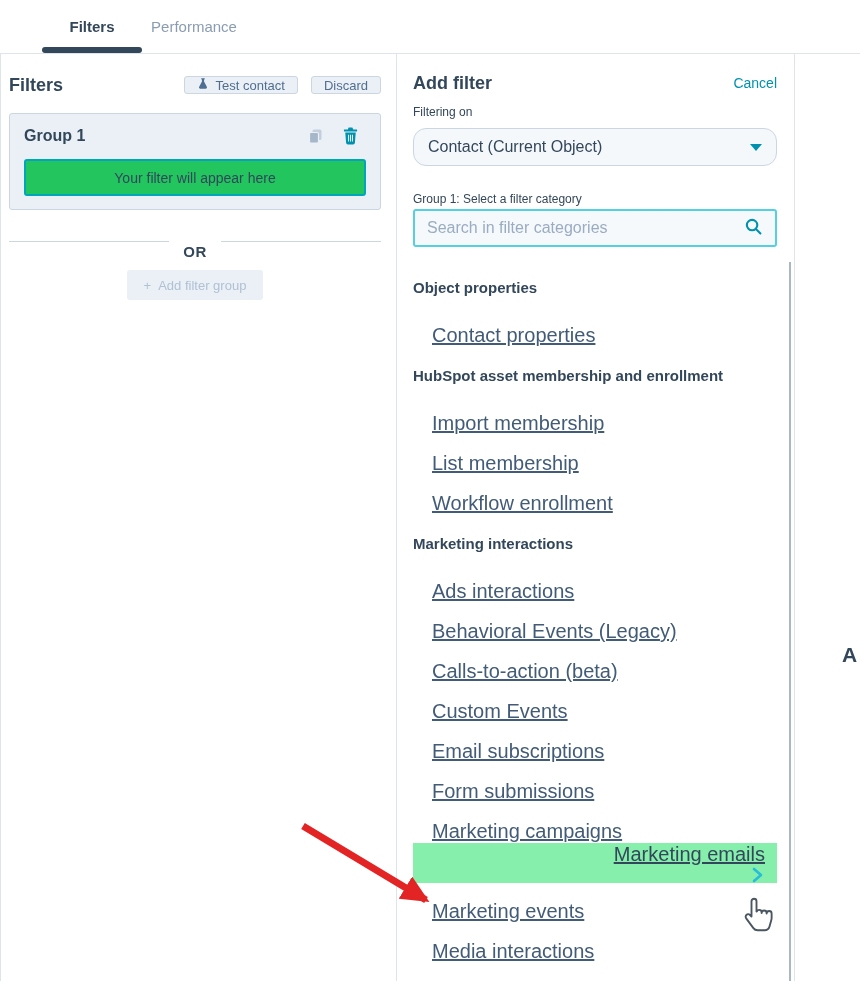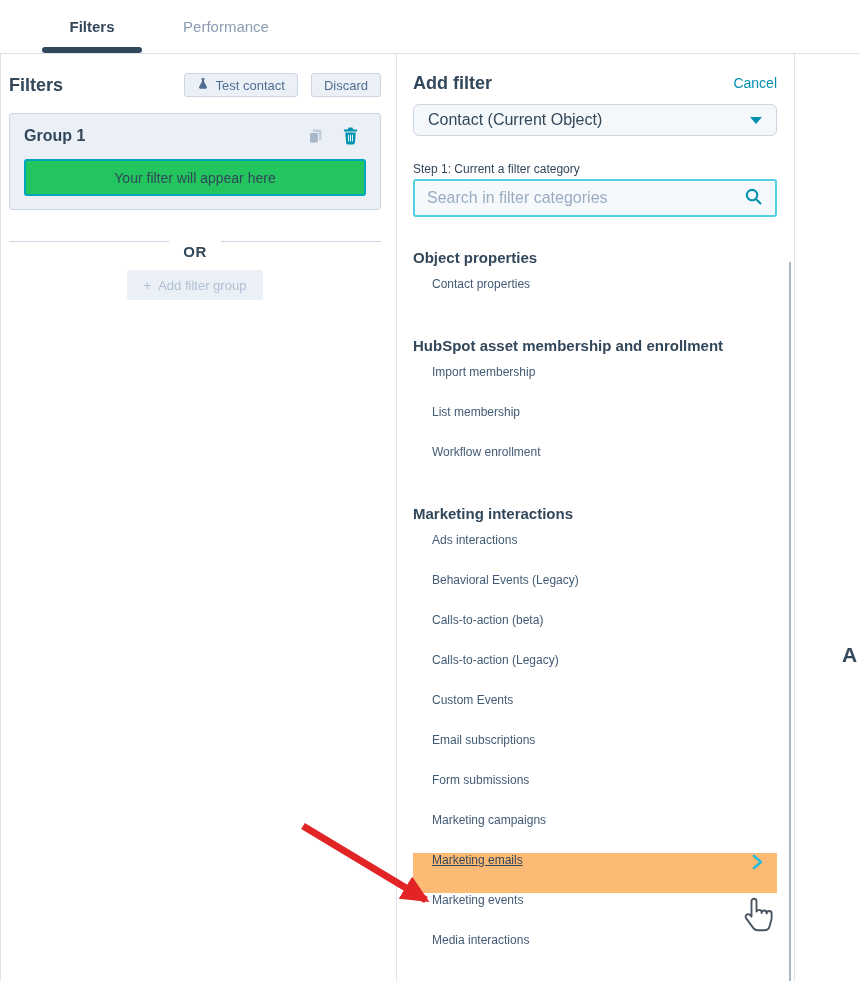--- a/index.html
+++ b/index.html
@@ -5,31 +5,31 @@
   html,body{margin:0;padding:0;}
   body{
     width:860px;height:981px;position:relative;overflow:hidden;
     background:#ffffff;color:#33475b;
     font-family:"Liberation Sans", sans-serif;
   }
   
   .topbar{position:absolute;left:0;top:0;width:860px;height:53px;background:#fff;border-bottom:1px solid #dfe3eb;}
   .tab{position:absolute;top:0;height:53px;display:flex;align-items:center;justify-content:center;font-size:15px;cursor:pointer;}
   .tab-active{left:42px;width:100px;font-weight:700;color:#33475b;}
-  .tab-inactive{left:176px;width:100px;color:#8a9cb2;}
+  .tab-inactive{left:144px;width:100px;color:#8a9cb2;}
   .tab-underline{position:absolute;left:42px;top:47px;width:100px;height:6px;background:#33475b;border-radius:3px;z-index:2;}
 
   
   .left-panel{position:absolute;left:0;top:54px;bottom:0;width:397px;box-sizing:border-box;
     border-left:1px solid #dfe3eb;border-right:1px solid #dfe3eb;background:#fff;
     padding:18px 15px 0 8px;}
   .lp-header{display:flex;align-items:center;justify-content:space-between;height:26px;}
   .lp-title{font-size:18px;font-weight:700;color:#33475b;}
   .lp-buttons{display:flex;gap:13px;}
-  .btn-secondary{display:flex;align-items:center;gap:7px;height:24px;box-sizing:border-box;
+  .btn-secondary{display:flex;align-items:center;gap:7px;height:18px;box-sizing:border-box;
     background:#eaf0f6;border:1px solid #cbd6e2;border-radius:3px;color:#506e91;
     font-size:13px;padding:0 12px;cursor:pointer;font-family:inherit;}
   .group-card{margin-top:15px;background:#eaf0f6;border:1px solid #cbd6e2;border-radius:3px;
     padding:12px 14px 13px 14px;box-sizing:border-box;}
   .group-header{display:flex;align-items:center;justify-content:space-between;height:20px;}
   .group-title{font-size:16px;font-weight:700;color:#33475b;}
   .group-icons{display:flex;align-items:center;gap:20px;padding-right:8px;}
   .icon-btn{cursor:pointer;display:flex;align-items:center;}
   .filter-placeholder{margin-top:13px;height:37px;box-sizing:border-box;border:2px solid #00a4bd;
     background:#22c55e;border-radius:3px;display:flex;align-items:center;justify-content:center;
@@ -41,38 +41,38 @@
   .btn-disabled{background:#eaf0f6;border:none;border-radius:3px;color:#b0c1d4;font-size:13px;
     height:30px;padding:0 17px;display:flex;align-items:center;gap:7px;font-family:inherit;}
 
   
   .right-panel{position:absolute;left:397px;top:54px;bottom:0;width:398px;box-sizing:border-box;
     border-right:1px solid #dfe3eb;background:#fff;padding:18px 17px 0 16px;}
   .rp-header{display:flex;align-items:center;justify-content:space-between;height:22px;}
   .rp-title{font-size:18px;font-weight:700;color:#33475b;}
   .cancel-link{font-size:14px;font-weight:400;color:#0091ae;cursor:pointer;text-decoration:none;}
   .small-label{margin-top:12px;font-size:12px;color:#33475b;height:12px;line-height:12px;}
-  .select-box{margin-top:10px;height:32px;box-sizing:border-box;background:#f5f8fa;
-    border:1px solid #cbd6e2;border-radius:6px;display:flex;align-items:center;
+  .select-box{margin-top:10px;height:38px;box-sizing:border-box;background:#f5f8fa;
+    border:1px solid #cbd6e2;border-radius:13px;display:flex;align-items:center;
     justify-content:space-between;padding:0 14px;font-size:16px;color:#33475b;cursor:pointer;}
   .caret-down{width:0;height:0;border-left:6px solid transparent;border-right:6px solid transparent;
     border-top:7px solid #0091ae;}
   .step-label{margin-top:27px;}
   .search-box{margin-top:4px;height:38px;box-sizing:border-box;background:#f6f9fb;
     border:2px solid #55d0e0;border-radius:3px;display:flex;align-items:center;padding:0 12px;gap:12px;}
   .search-box input{flex:1;border:none;outline:none;background:transparent;font-size:16px;
     color:#33475b;font-family:inherit;padding:0;}
   .search-box input::placeholder{color:#99acc2;}
 
   .cat-list{margin-top:20px;}
   .cat-header{height:40px;display:flex;align-items:center;font-size:15px;font-weight:700;color:#33475b;}
   .cat-header-gap{margin-top:8px;}
-  .cat-item{height:40px;display:flex;align-items:flex-start;font-size:12px;color:#425b76;
-    padding:0 12px 0 19px;cursor:pointer;}
-  .cat-item.highlighted{background:#fdba74;justify-content:space-between;}
+  .cat-item{height:40px;display:flex;align-items:flex-end;font-size:20px;color:#425b76;
+    padding:0 12px 0 19px;cursor:pointer;text-decoration:underline;}
+  .cat-item.highlighted{background:#86efac;justify-content:space-between;flex-direction:column;}
   .cat-item-label.underlined{text-decoration:underline;color:#33475b;}
 
   
   .scroll-line{position:absolute;left:789px;top:262px;bottom:0;width:2px;background:#aab7c4;}
 
   
   .red-arrow{position:absolute;left:290px;top:812px;pointer-events:none;}
   .cursor-overlay{position:absolute;left:744px;top:895px;pointer-events:none;}
   .partial-letter{position:absolute;left:842px;top:643px;font-size:21px;font-weight:700;color:#33475b;}
 </style>
@@ -144,27 +144,28 @@
     </button>
   </div>
 </div>
 
 <div class="right-panel">
   <div class="rp-header">
     <div class="rp-title">Add filter</div>
     <a class="cancel-link">Cancel</a>
   </div>
 
+  <div class="small-label">Filtering on</div>
 
   <div class="select-box">
     <span>Contact (Current Object)</span>
     <span class="caret-down"></span>
   </div>
 
-  <div class="small-label step-label">Step 1: Current a filter category</div>
+  <div class="small-label step-label">Group 1: Select a filter category</div>
 
   <div class="search-box">
     <input type="text" placeholder="Search in filter categories" style="">
     <span>
       <svg width="19" height="19" viewBox="0 0 20 20" fill="none">
         <circle cx="8.5" cy="8.5" r="5.5" stroke="#0091ae" stroke-width="2.2"></circle>
         <path d="M12.8 12.8 L17.3 17.3" stroke="#0091ae" stroke-width="2.2" stroke-linecap="round"></path>
       </svg>
     </span>
   </div>
@@ -188,23 +189,20 @@
       <div class="cat-item">
         <span class="cat-item-label">Ads interactions</span>
       </div>
       <div class="cat-item">
         <span class="cat-item-label">Behavioral Events (Legacy)</span>
       </div>
       <div class="cat-item">
         <span class="cat-item-label">Calls-to-action (beta)</span>
       </div>
       <div class="cat-item">
-        <span class="cat-item-label">Calls-to-action (Legacy)</span>
-      </div>
-      <div class="cat-item">
         <span class="cat-item-label">Custom Events</span>
       </div>
       <div class="cat-item">
         <span class="cat-item-label">Email subscriptions</span>
       </div>
       <div class="cat-item">
         <span class="cat-item-label">Form submissions</span>
       </div>
       <div class="cat-item">
         <span class="cat-item-label">Marketing campaigns</span>

